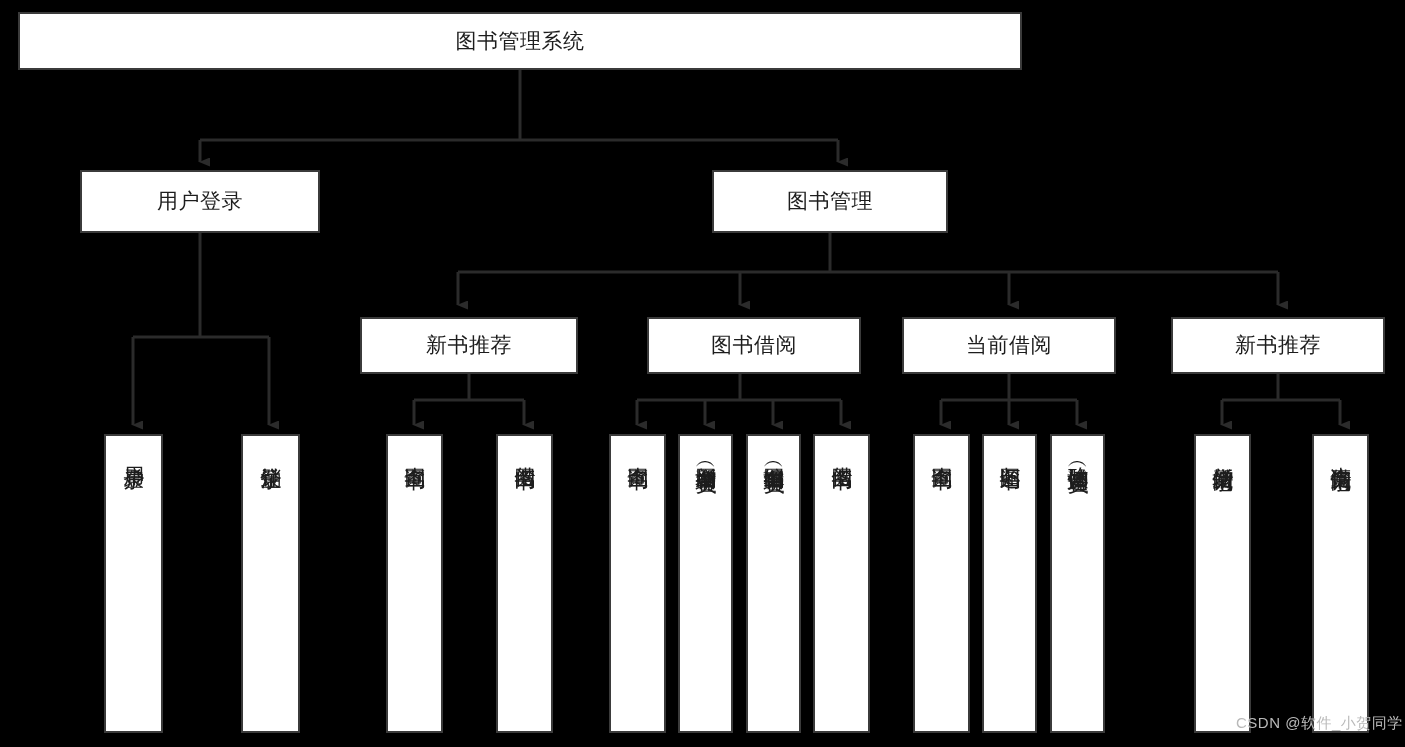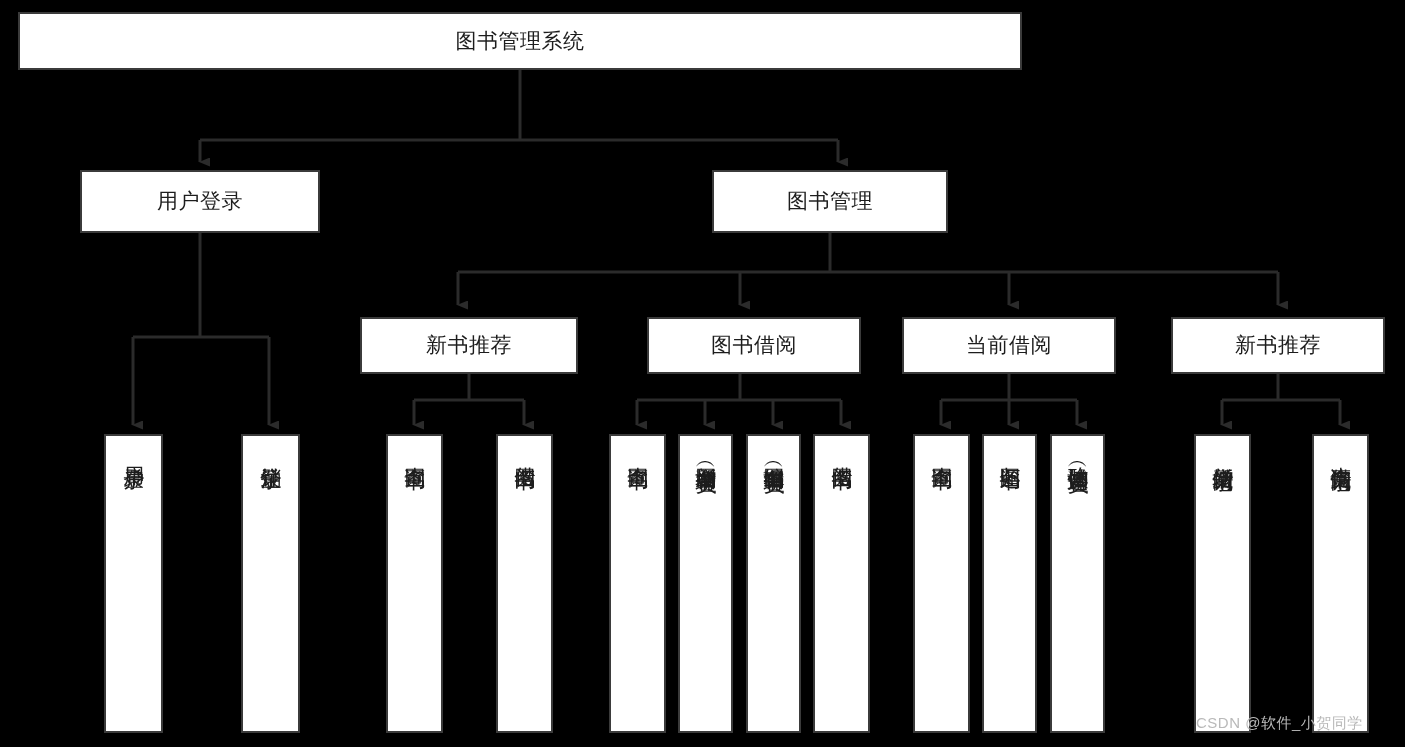--- a/index.html
+++ b/index.html
@@ -181,15 +181,15 @@
     <span class="label">确认归还（管理员）</span>
   </div>
 
   <div class="node vertical" style="left:1194px; top:434px; width:57px; height:299px;">
     <span class="label">新增借阅记录</span>
   </div>
   <div class="node vertical" style="left:1312px; top:434px; width:57px; height:299px;">
     <span class="label">查询借阅记录</span>
   </div>
 
-  <div class="watermark" style="left:1196px; top:714px;">CSDN @软件_小贺同学</div>
+  <div class="watermark" style="left:1196px; top:714px;padding-left:40px;">CSDN @软件_小贺同学</div>
 
 </div>
 
 </body></html>

